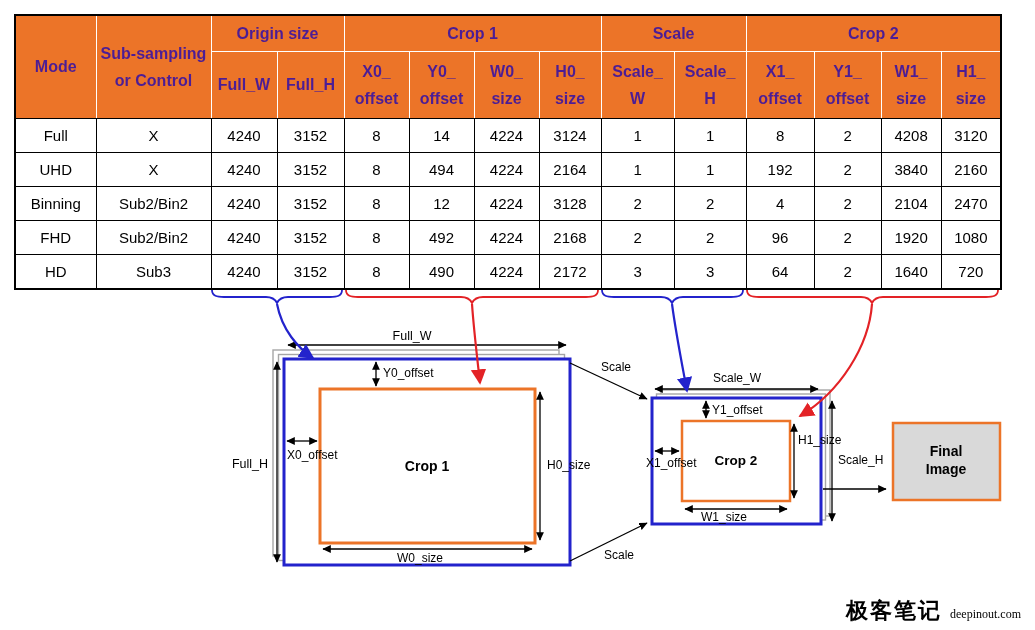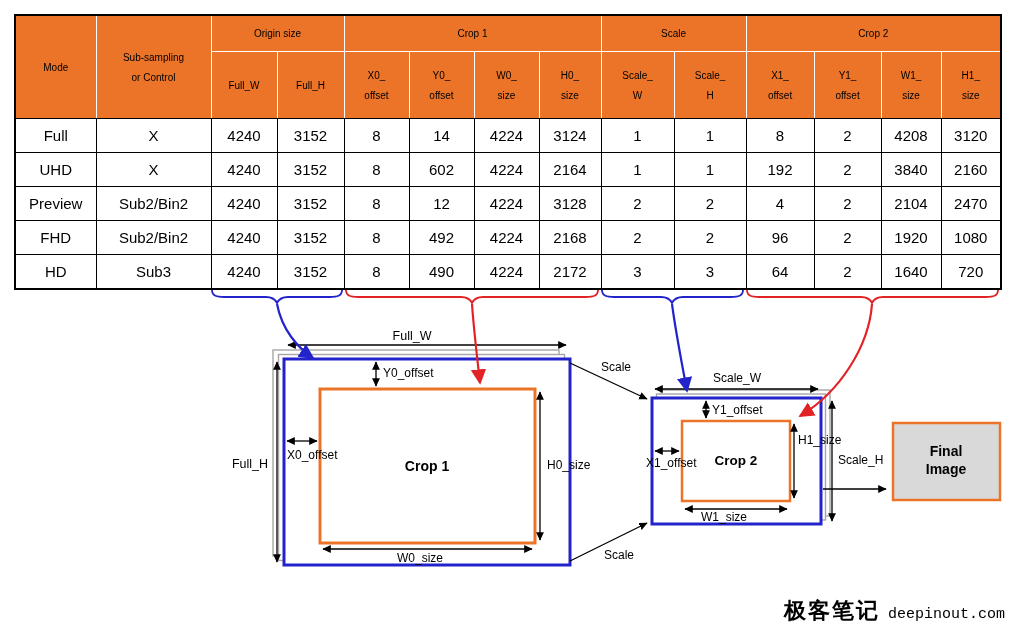--- a/index.html
+++ b/index.html
@@ -11,22 +11,22 @@
     --c-text_dark:#1A1A1A;
   }
   html,body{margin:0;padding:0;background:#fff;}
   .page{position:relative;width:1035px;height:630px;background:#fff;overflow:hidden;
         font-family:"Liberation Sans",sans-serif;}
 
   
   table.spec{position:absolute;left:14px;top:14px;width:986px;border-collapse:collapse;
              table-layout:fixed;border:2px solid #000;}
   table.spec th,table.spec td{padding:0;overflow:hidden;}
-  table.spec thead th{background:var(--c-header_orange);color:#000000;border:1px solid #fff;
-             font-size:10px;font-weight:normal;text-align:center;vertical-align:middle;}
+  table.spec thead th{background:var(--c-header_orange);color:#4c1d95;border:1px solid #fff;
+             font-size:16px;font-weight:bold;text-align:center;vertical-align:middle;}
   table.spec thead tr.grp th{height:35px;}
   table.spec thead tr.sub th{height:66px;}
   table.spec thead th.hb{border-bottom-color:#000;}
   table.spec tbody td{border:1px solid #000;background:#fff;color:#000;font-size:15px;
              text-align:center;height:33px;vertical-align:middle;}
   .stack{display:flex;flex-direction:column;justify-content:center;align-items:center;gap:9px;}
   .stack span{display:block;line-height:1.1;}
   .l2:empty{display:none;}
 
   
@@ -42,23 +42,23 @@
   .arB{stroke:var(--c-blue);stroke-width:2.2;fill:none;}
   .arR{stroke:var(--c-red);stroke-width:2.2;fill:none;}
   .lbl{font-family:"Liberation Sans",sans-serif;font-size:12px;fill:#000;}
   .lblM{font-family:"Liberation Sans",sans-serif;font-size:12.5px;fill:#000;}
   .lblB{font-family:"Liberation Sans",sans-serif;font-size:14px;font-weight:bold;fill:#000;}
   .lblB2{font-family:"Liberation Sans",sans-serif;font-size:13.5px;font-weight:bold;fill:#000;}
 
   
   .title{position:absolute;left:280px;top:595px;width:400px;text-align:center;
          font-size:23px;color:var(--c-text_dark);letter-spacing:.3px;}
-  .watermark{position:absolute;right:30px;top:596px;display:flex;align-items:baseline;gap:8px;color:#000;}
+  .watermark{position:absolute;right:14px;top:596px;display:flex;align-items:baseline;gap:8px;color:#000;}
   .wm-cn{font-size:22px;font-weight:bold;letter-spacing:2px;}
-  .wm-site{font-family:Liberation Mono, monospace;font-size:15px;}
+  .wm-site{font-family:Liberation Serif, serif;font-size:12px;}
 </style>
 </head>
 <body>
 
 <div class="page">
 
   <table class="spec">
     <colgroup>
       <col style="width:81px">
         <col style="width:115px">
@@ -178,32 +178,32 @@
           <td>2</td>
           <td>4208</td>
           <td>3120</td>
       </tr>
       <tr>
         <td>UHD</td>
           <td>X</td>
           <td>4240</td>
           <td>3152</td>
           <td>8</td>
-          <td>602</td>
+          <td>494</td>
           <td>4224</td>
           <td>2164</td>
           <td>1</td>
           <td>1</td>
           <td>192</td>
           <td>2</td>
           <td>3840</td>
           <td>2160</td>
       </tr>
       <tr>
-        <td>Preview</td>
+        <td>Binning</td>
           <td>Sub2/Bin2</td>
           <td>4240</td>
           <td>3152</td>
           <td>8</td>
           <td>12</td>
           <td>4224</td>
           <td>3128</td>
           <td>2</td>
           <td>2</td>
           <td>4</td>

